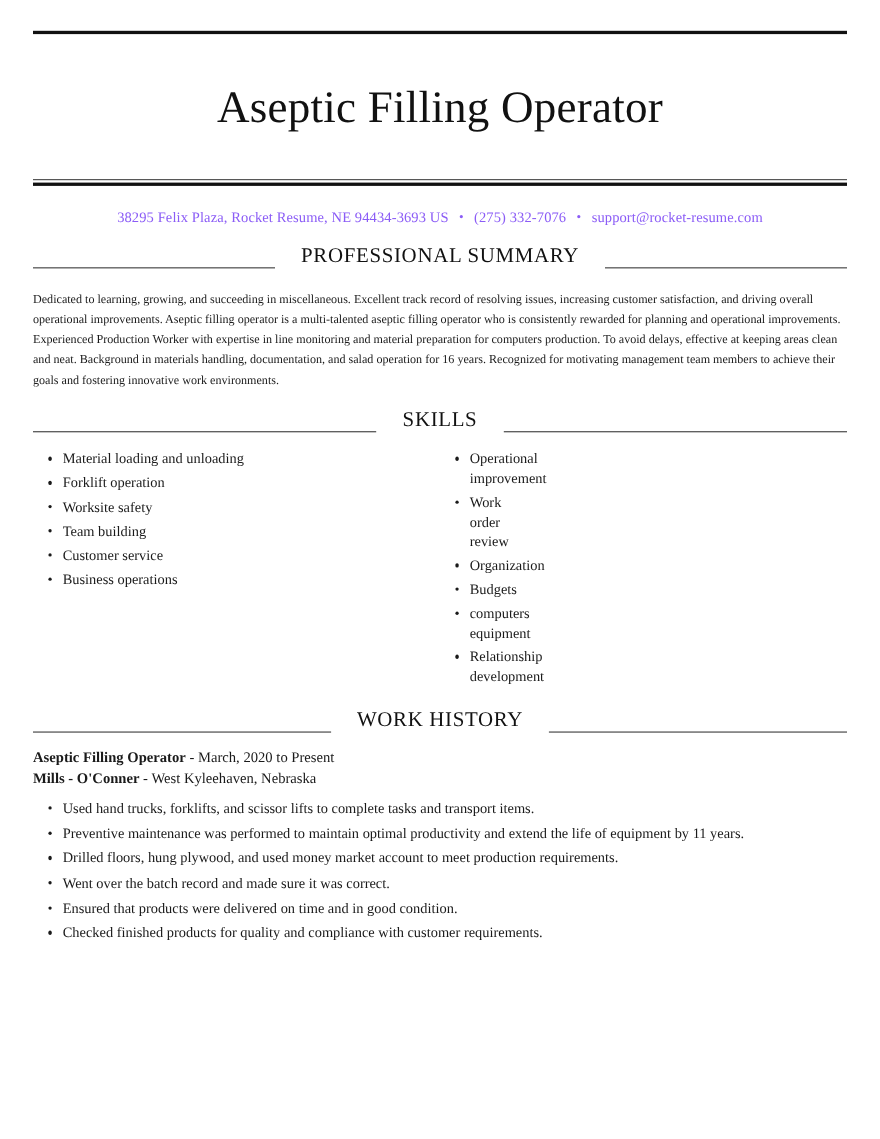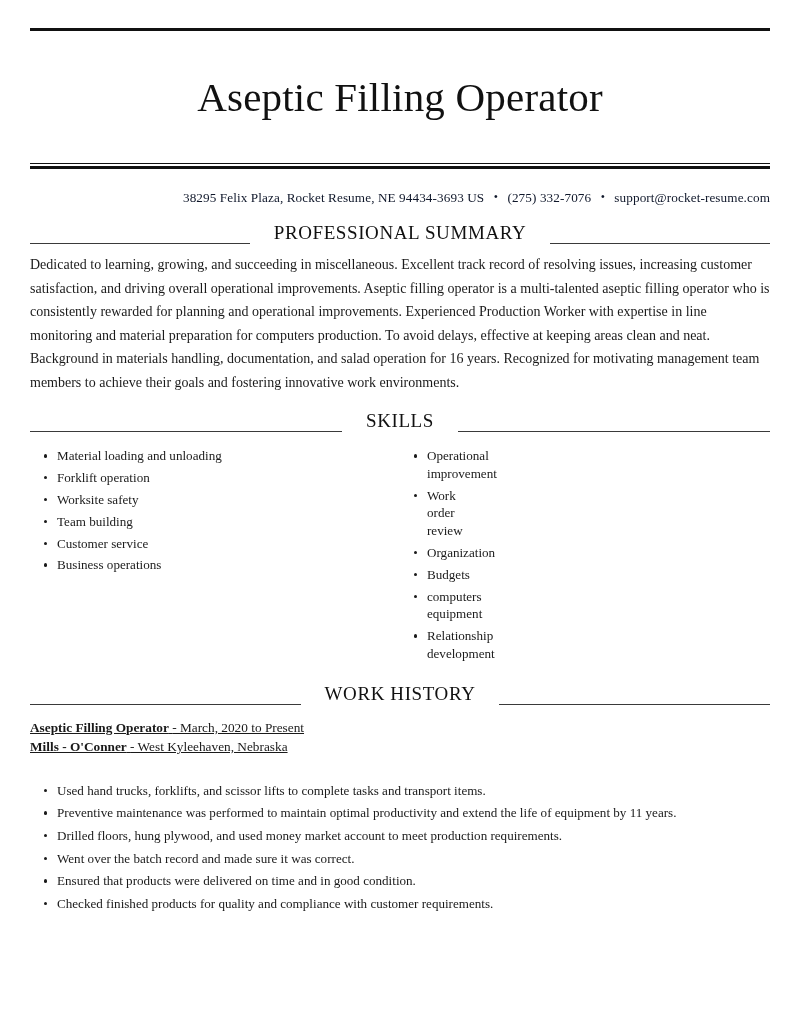--- a/index.html
+++ b/index.html
@@ -47,23 +47,23 @@
   }
   .rule-double .gap {
     height: 2px;
     background: #ffffff;
   }
   .rule-double .thick {
     height: 3px;
     background: #111111;
   }
   .contact-line {
-    text-align: right;
+    text-align: center;
     font-size: 13.2px;
-    color: #0f172a;
+    color: #8b5cf6;
     padding-top: 21px;
     letter-spacing: 0.1px;
   }
   .contact-sep {
     display: inline-block;
     padding: 0 6px;
     font-size: 12px;
     vertical-align: 1px;
   }
 
@@ -85,24 +85,24 @@
   .section-head .label {
     flex: 0 0 auto;
     font-size: 19px;
     letter-spacing: 0.6px;
     color: #111111;
     white-space: nowrap;
   }
 
   
   .summary {
-    font-size: 14px;
+    font-size: 11px;
     line-height: 1.68;
     text-align: left;
-    margin-top: 9px;
+    margin-top: 19px;
     color: #1a1a1a;
   }
 
   
   ul.bullets {
     list-style: none;
     margin: 7px 0 0 0;
     padding: 0;
   }
   ul.bullets li {
@@ -146,27 +146,26 @@
   .job {
     margin-top: 13px;
   }
   .job:first-of-type {
     margin-top: 11px;
   }
   .job-line {
     font-size: 13.3px;
     line-height: 1.43;
     color: #1a1a1a;
-    text-decoration: underline;
   }
   .job-line .strong {
     font-weight: bold;
   }
   .job ul.bullets {
-    margin-top: 26px;
+    margin-top: 9px;
   }
   .job ul.bullets li {
     margin-bottom: 5px;
   }
 </style>
 </head>
 <body>
 
 <div class="page">
 

